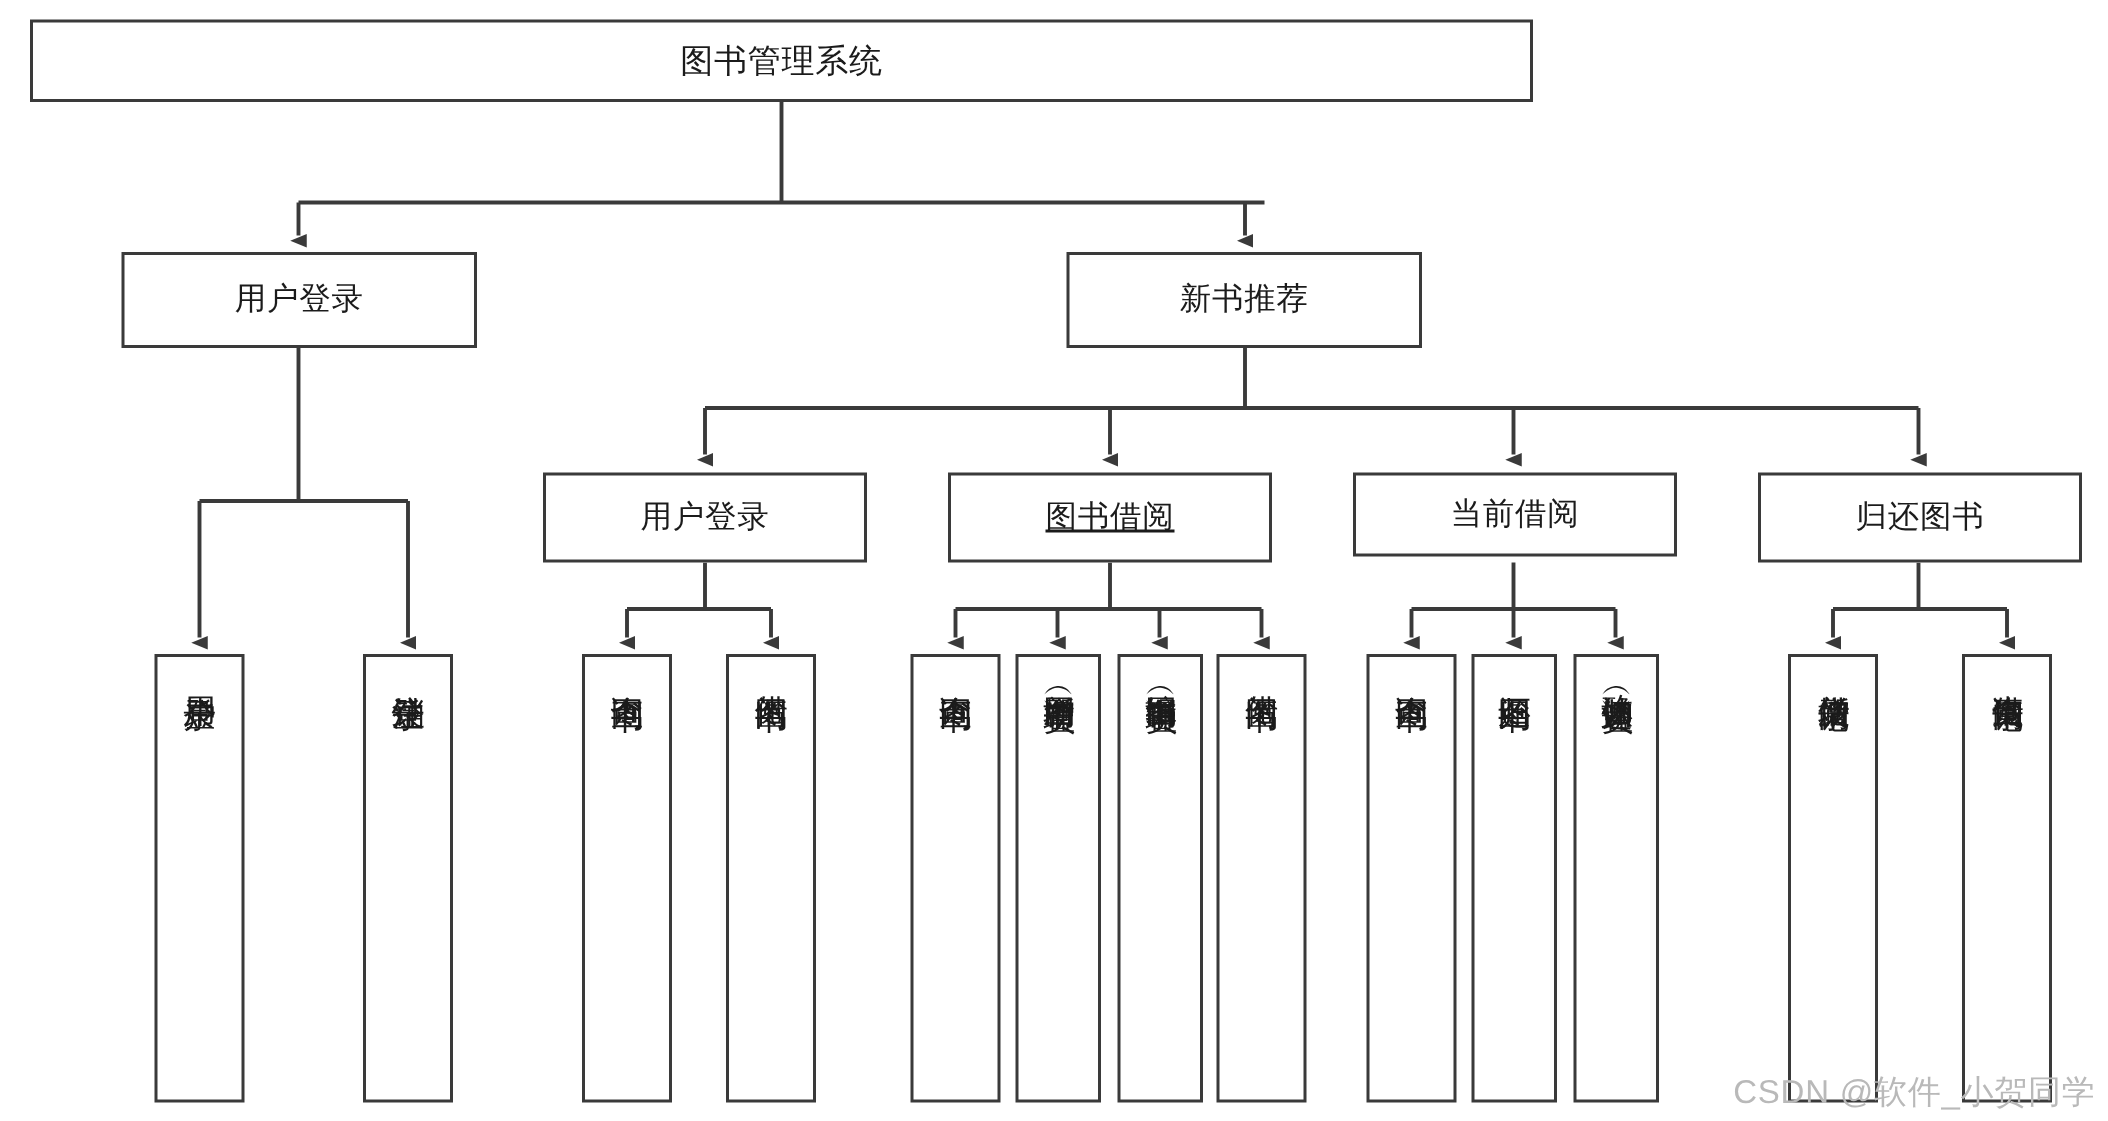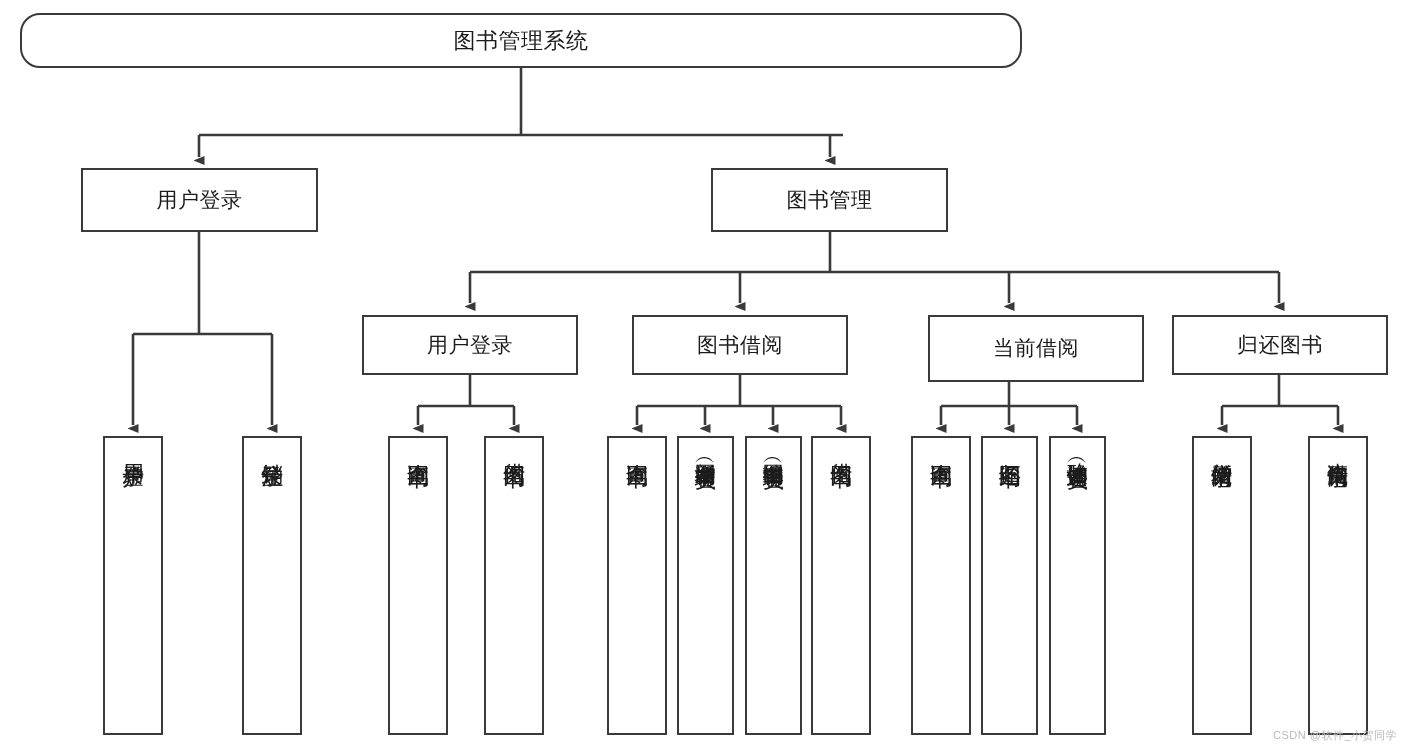--- a/index.html
+++ b/index.html
@@ -65,21 +65,21 @@
     white-space: nowrap;
     margin-top: 2px;
   }
   .node.v.tall .node-label {
     font-size: 21px;
   }
   #watermark {
     position: absolute;
     right: 8px;
     bottom: 4px;
-    font-size: 11px;
+    font-size: 22px;
     color: #b9b9b9;
     letter-spacing: 0.5px;
     user-select: none;
   }
 </style>
 </head>
 <body>
 
 <div id="diagram-root">
 
@@ -126,38 +126,38 @@
       <path d="M1009,406 L1009,425" marker-end="url(#arrow)"></path>
       <path d="M1077,406 L1077,425" marker-end="url(#arrow)"></path>
 
       <path d="M1279,375 L1279,406"></path>
       <path d="M1222,406 L1338,406"></path>
       <path d="M1222,406 L1222,425" marker-end="url(#arrow)"></path>
       <path d="M1338,406 L1338,425" marker-end="url(#arrow)"></path>
     </g>
   </svg>
 
-  <div class="node h root" style="left:20px; top:13px; width:1002px; height:55px;border-radius:20px;">
+  <div class="node h root" style="left:20px; top:13px; width:1002px; height:55px;">
     <span class="node-label">图书管理系统</span>
   </div>
 
   <div class="node h" style="left:81px; top:168px; width:237px; height:64px;">
     <span class="node-label">用户登录</span>
   </div>
   <div class="node h" style="left:711px; top:168px; width:237px; height:64px;">
-    <span class="node-label">图书管理</span>
+    <span class="node-label">新书推荐</span>
   </div>
 
   <div class="node h" style="left:362px; top:315px; width:216px; height:60px;">
     <span class="node-label">用户登录</span>
   </div>
-  <div class="node h" style="left:632px; top:315px; width:216px; height:60px;">
+  <div class="node h" style="left:632px; top:315px; width:216px; height:60px;text-decoration:underline;">
     <span class="node-label">图书借阅</span>
   </div>
-  <div class="node h" style="left:902px; top:315px; width:216px; height:67px;margin-left:26px;">
+  <div class="node h" style="left:902px; top:315px; width:216px; height:56px;">
     <span class="node-label">当前借阅</span>
   </div>
   <div class="node h" style="left:1172px; top:315px; width:216px; height:60px;">
     <span class="node-label">归还图书</span>
   </div>
 
   <div class="node v" style="left:103px; top:436px; width:60px; height:299px;">
     <span class="node-label">用户登录</span>
   </div>
   <div class="node v" style="left:242px; top:436px; width:60px; height:299px;">

